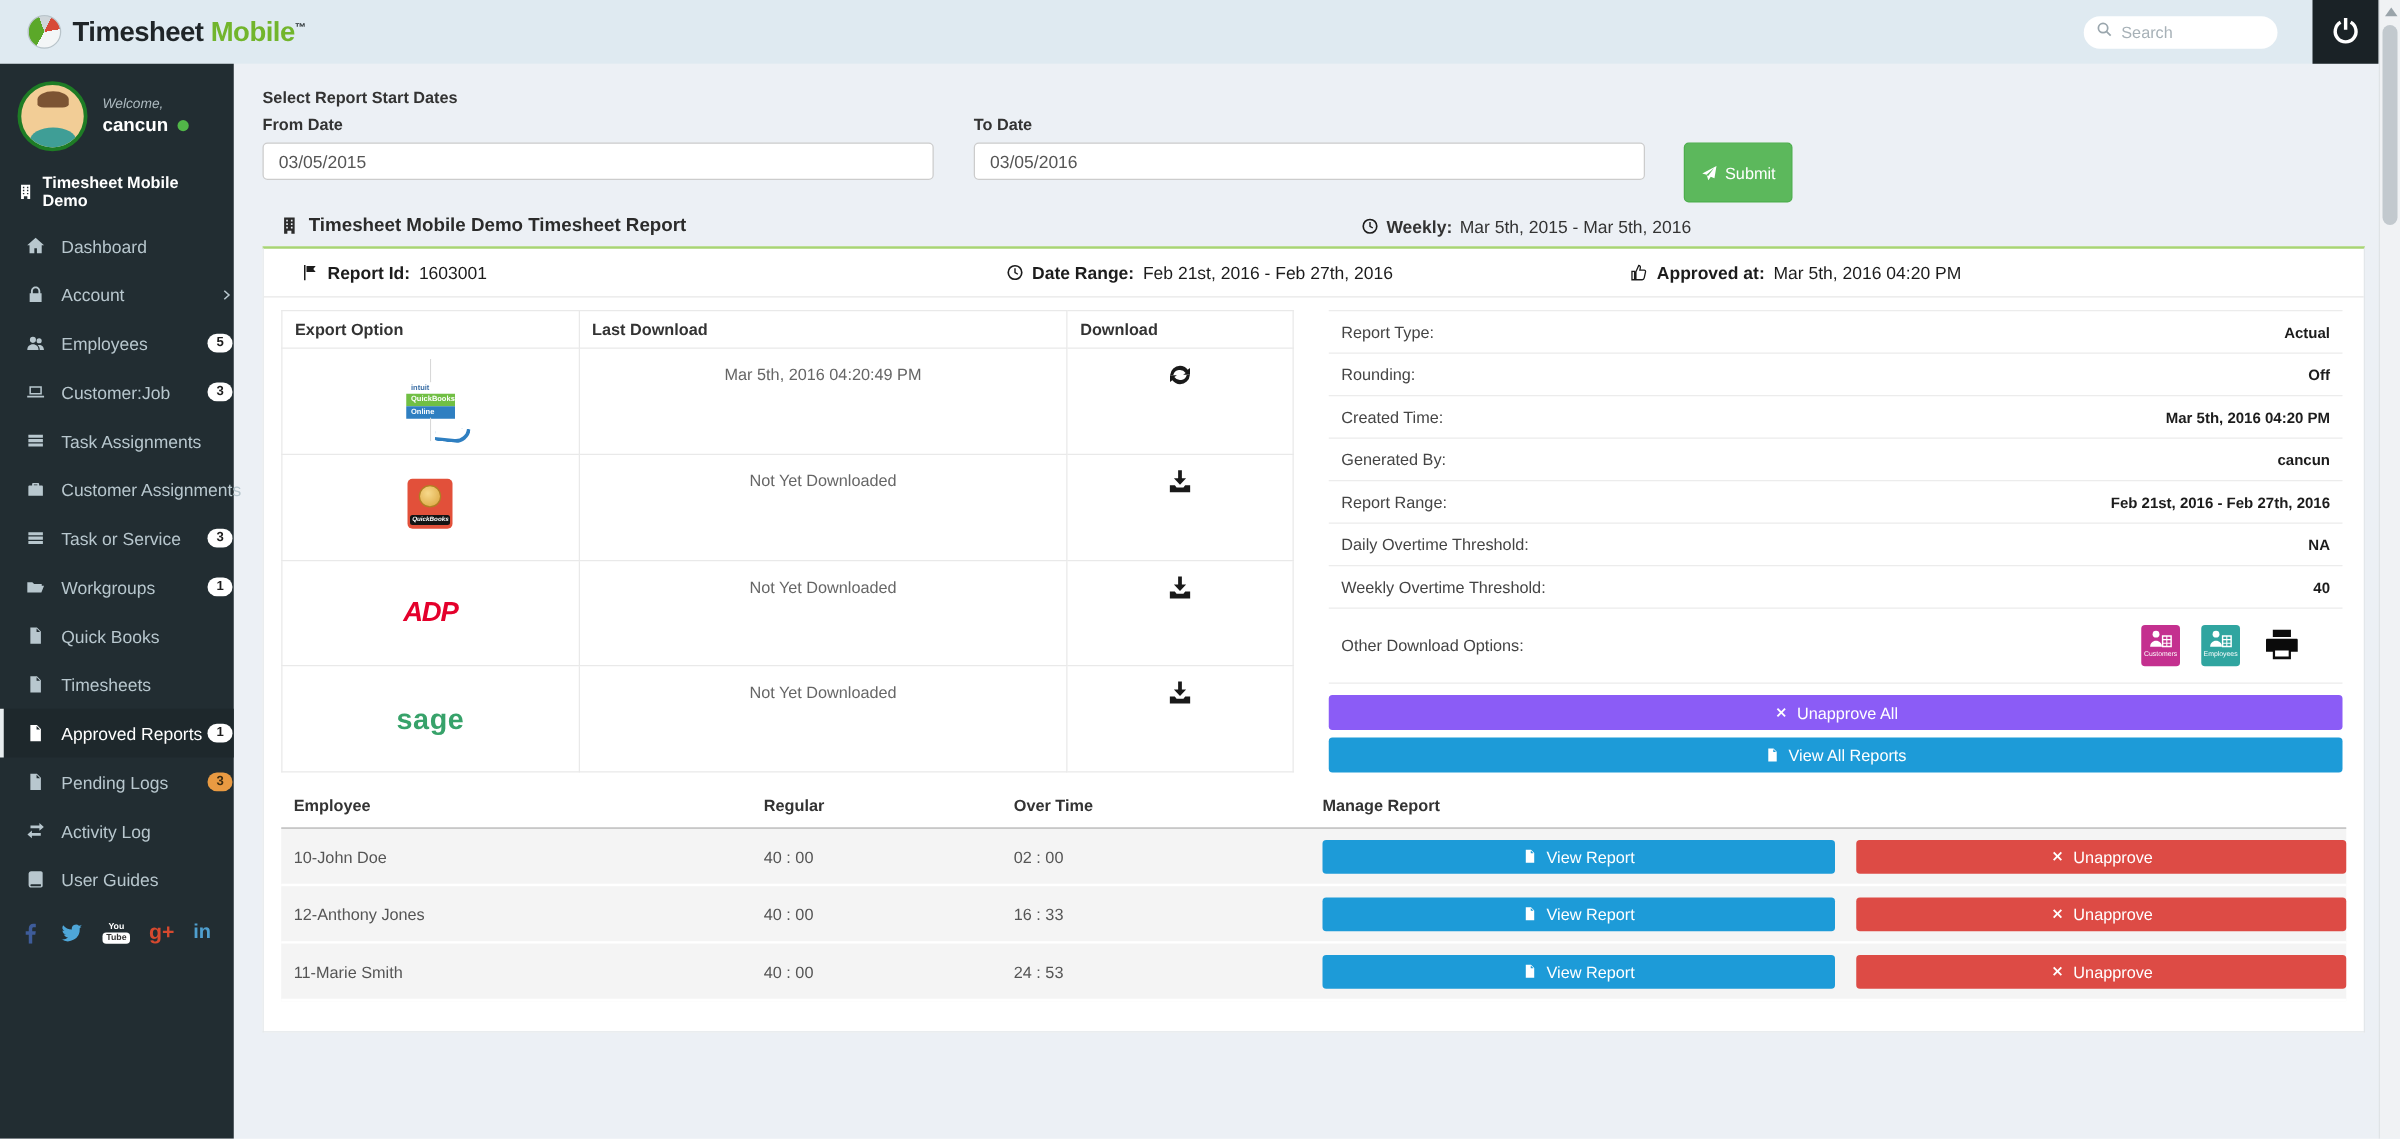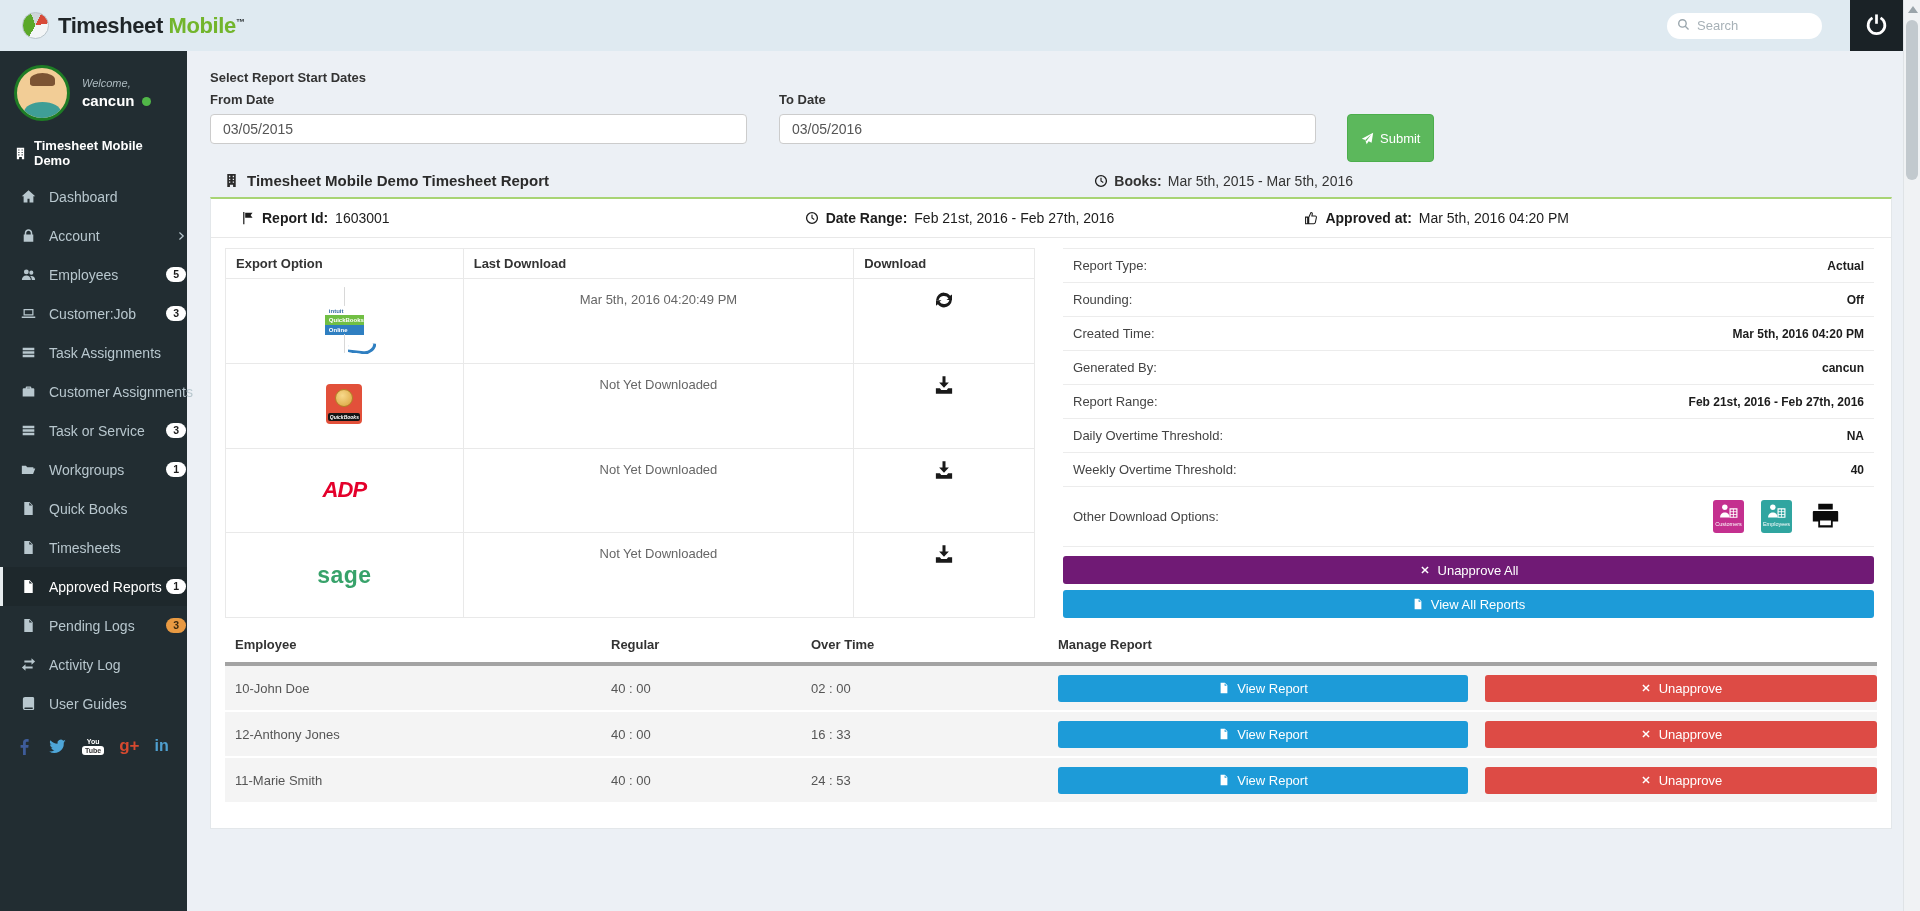--- a/index.html
+++ b/index.html
@@ -114,27 +114,27 @@
   .other-row { display:flex; justify-content:space-between; align-items:center; padding:0 10px; height:60px; border-bottom:1px solid #ececec; font-size:13px; color:#444; }
   .option-icons { display:flex; gap:17px; align-items:center; margin-right:22px; }
   .export-tile { width:31px; height:33px; border-radius:3px; display:flex; flex-direction:column; align-items:center; justify-content:flex-start; padding-top:3px; cursor:pointer; }
   .export-tile svg { width:21px; height:17px; }
   .tile-label { color:#fff; font-size:5.5px; margin-top:1px; }
   .print-btn { background:none; border:none; cursor:pointer; }
   .print-btn svg { width:33px; height:29px; fill:#0b0b0b; }
 
   .big-btn { width:100%; height:28px; border:none; border-radius:3px; color:#fff; font-size:13px; display:flex; align-items:center; justify-content:center; gap:7px; cursor:pointer; }
   .big-btn svg { width:12px; height:12px; fill:#fff; }
-  .btn-red { background:#701a75; margin-top:9px; }
+  .btn-red { background:#8b5cf6; margin-top:9px; }
   .btn-blue { background:#1d9bd8; margin-top:6px; }
 
   
   .employee-section { margin:15px 14px 0; }
   .emp-grid { display:grid; grid-template-columns:376px 200px 247px 1fr; align-items:center; }
-  .emp-head { padding:4px 0 10px 10px; font-size:13px; font-weight:bold; color:#333; border-bottom:4px solid #a3a3a3; }
+  .emp-head { padding:4px 0 10px 10px; font-size:13px; font-weight:bold; color:#333; border-bottom:1px solid #a3a3a3; }
   .emp-head > div { padding-left:0; }
   .emp-row { height:46px; background:#f4f4f4; border-bottom:2px solid #fff; font-size:13px; color:#555; }
   .emp-row > div { padding-left:10px; }
   .manage-cell { display:flex; gap:17px; padding-right:4px; }
   .row-btn { height:27px; border:none; border-radius:3px; color:#fff; font-size:13px; display:flex; align-items:center; justify-content:center; gap:7px; cursor:pointer; }
   .row-btn svg { width:12px; height:12px; fill:#fff; }
   .row-btn.view { width:410px; background:#1d9bd8; }
   .row-btn.unapprove { width:392px; background:#dd4b45; }
 </style>
 </head>
@@ -388,21 +388,21 @@
         </span>
       <span>Timesheet Mobile Demo Timesheet Report</span>
     </div>
     <div class="period">
       <span style="display:flex">
           <svg viewBox="0 0 16 16">
             <circle cx="8" cy="8" r="6.2" fill="none" stroke="#1c1c1c" stroke-width="1.5"></circle>
             <path d="M8 4.2V8l2.6 1.6" fill="none" stroke="#1c1c1c" stroke-width="1.3"></path>
           </svg>
         </span>
-      <span class="b">Books:</span>
+      <span class="b">Weekly:</span>
       <span>Mar 5th, 2015 - Mar 5th, 2016</span>
     </div>
   </div>
 
   <div class="panel">
 
     <div class="info-row">
       <div class="info-item">
         <span style="display:flex">
             <svg viewBox="0 0 16 16" fill="#1c1c1c">

